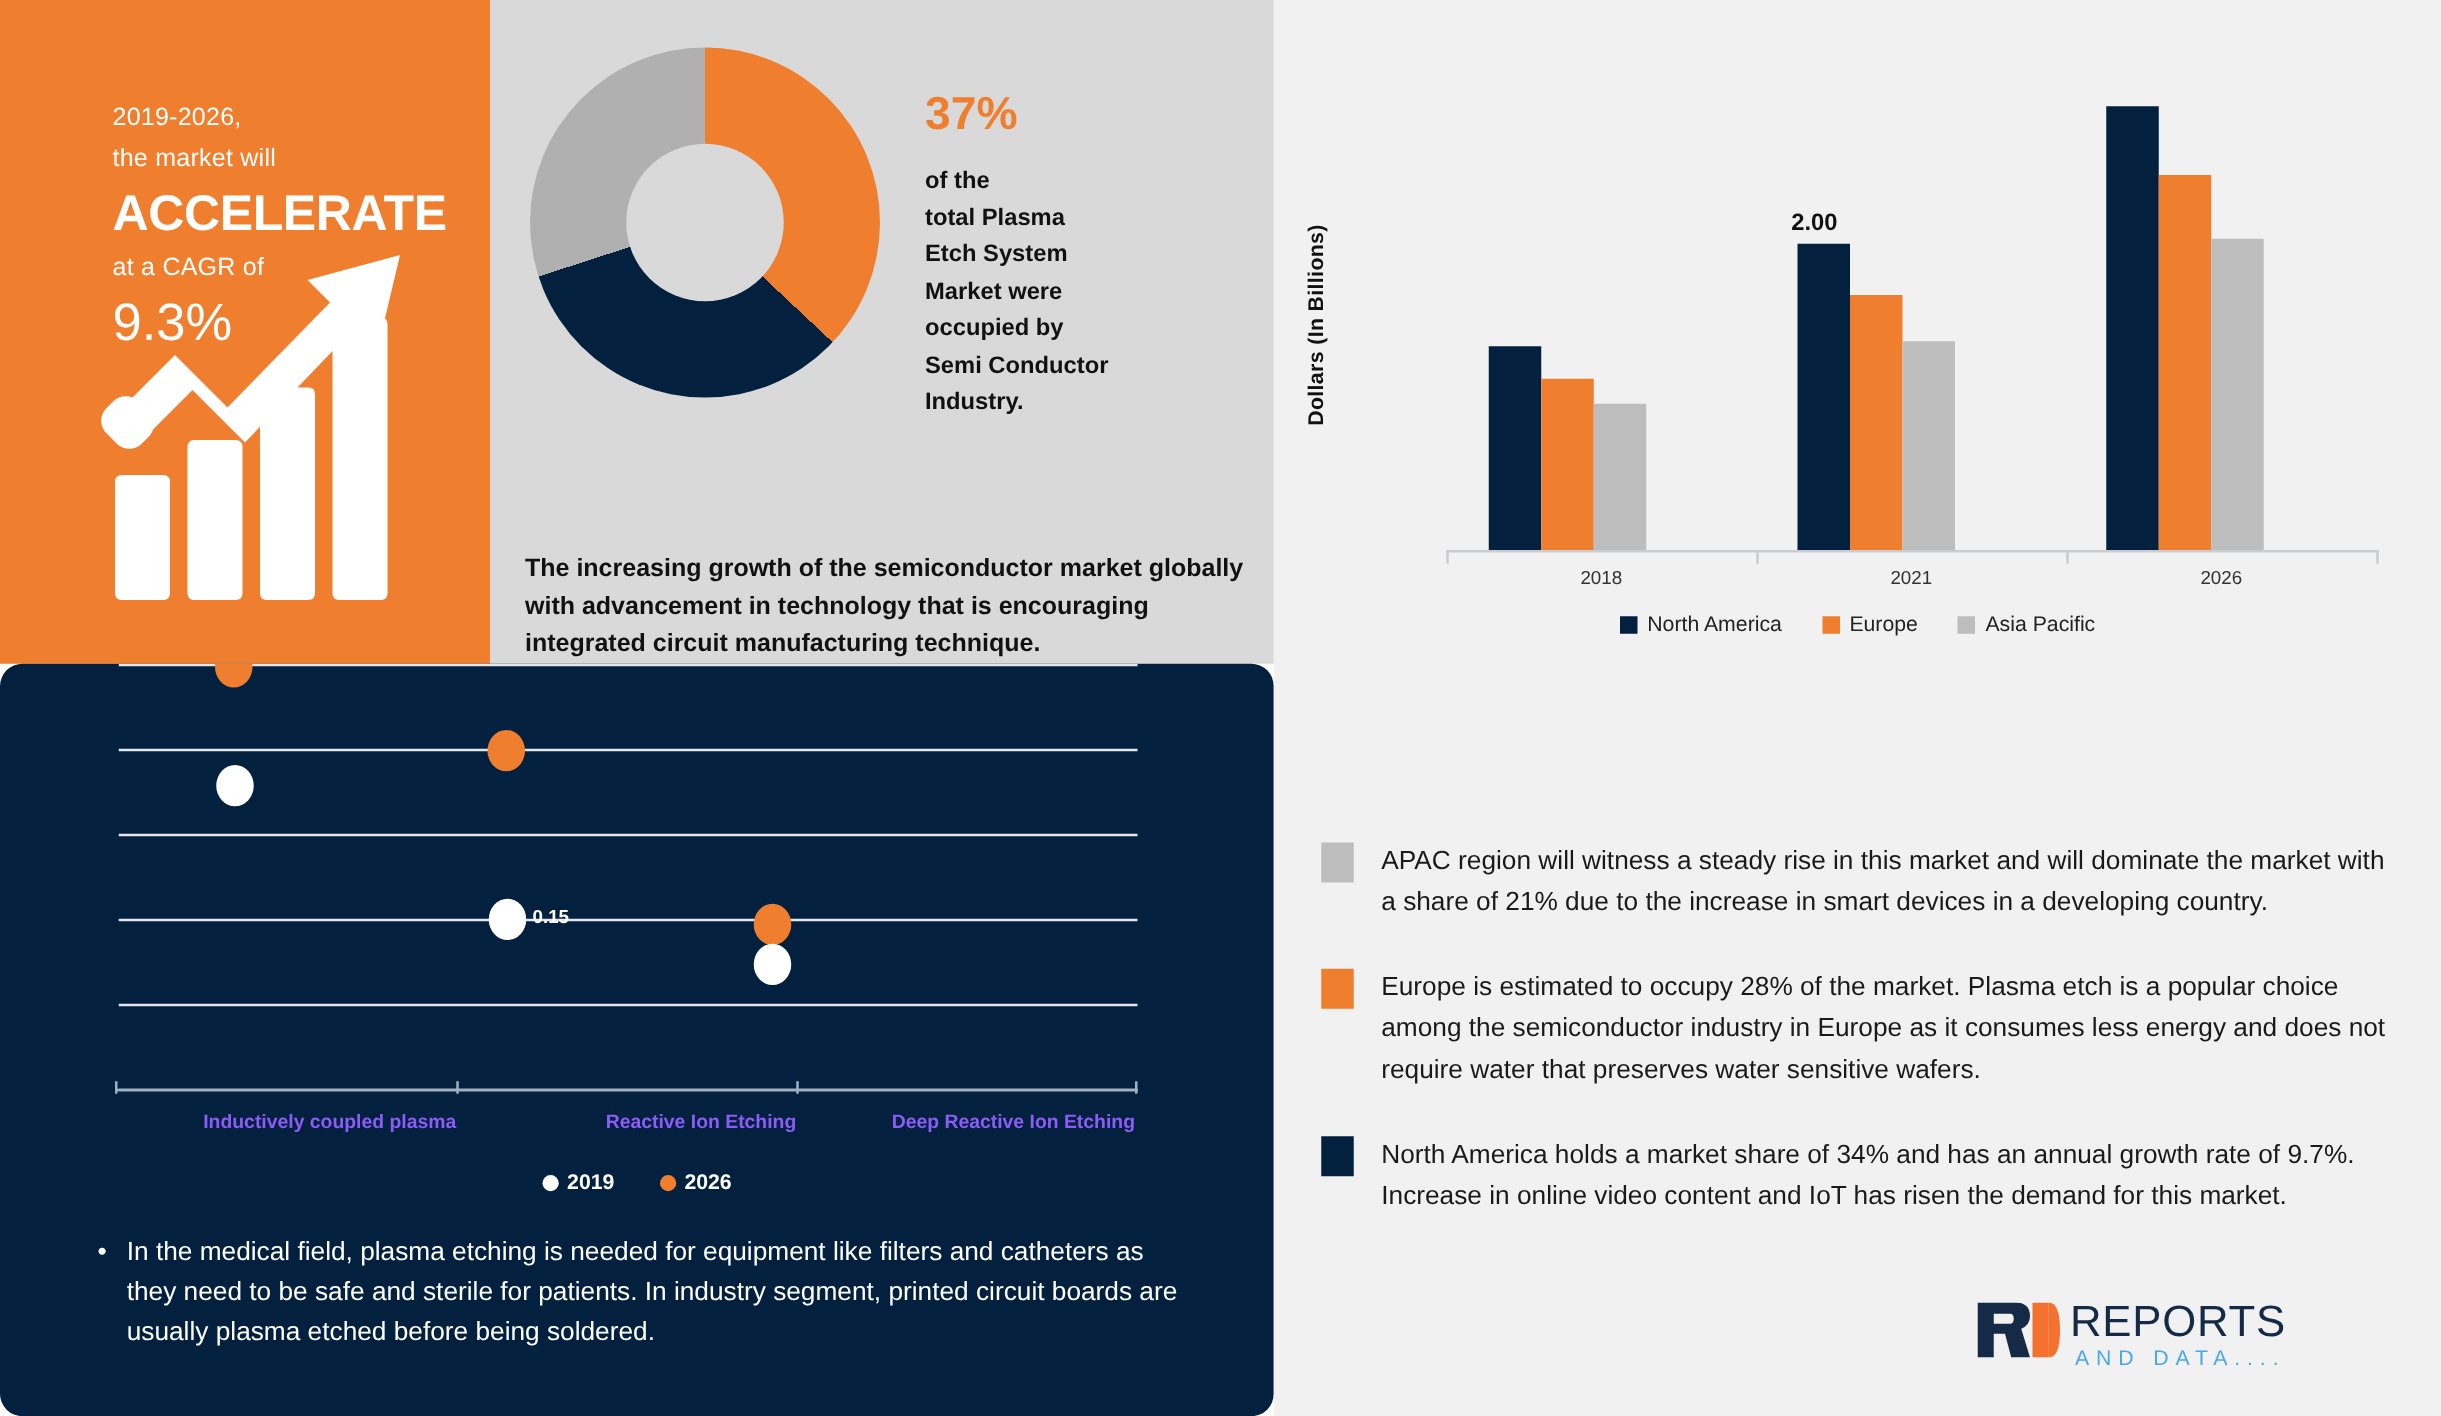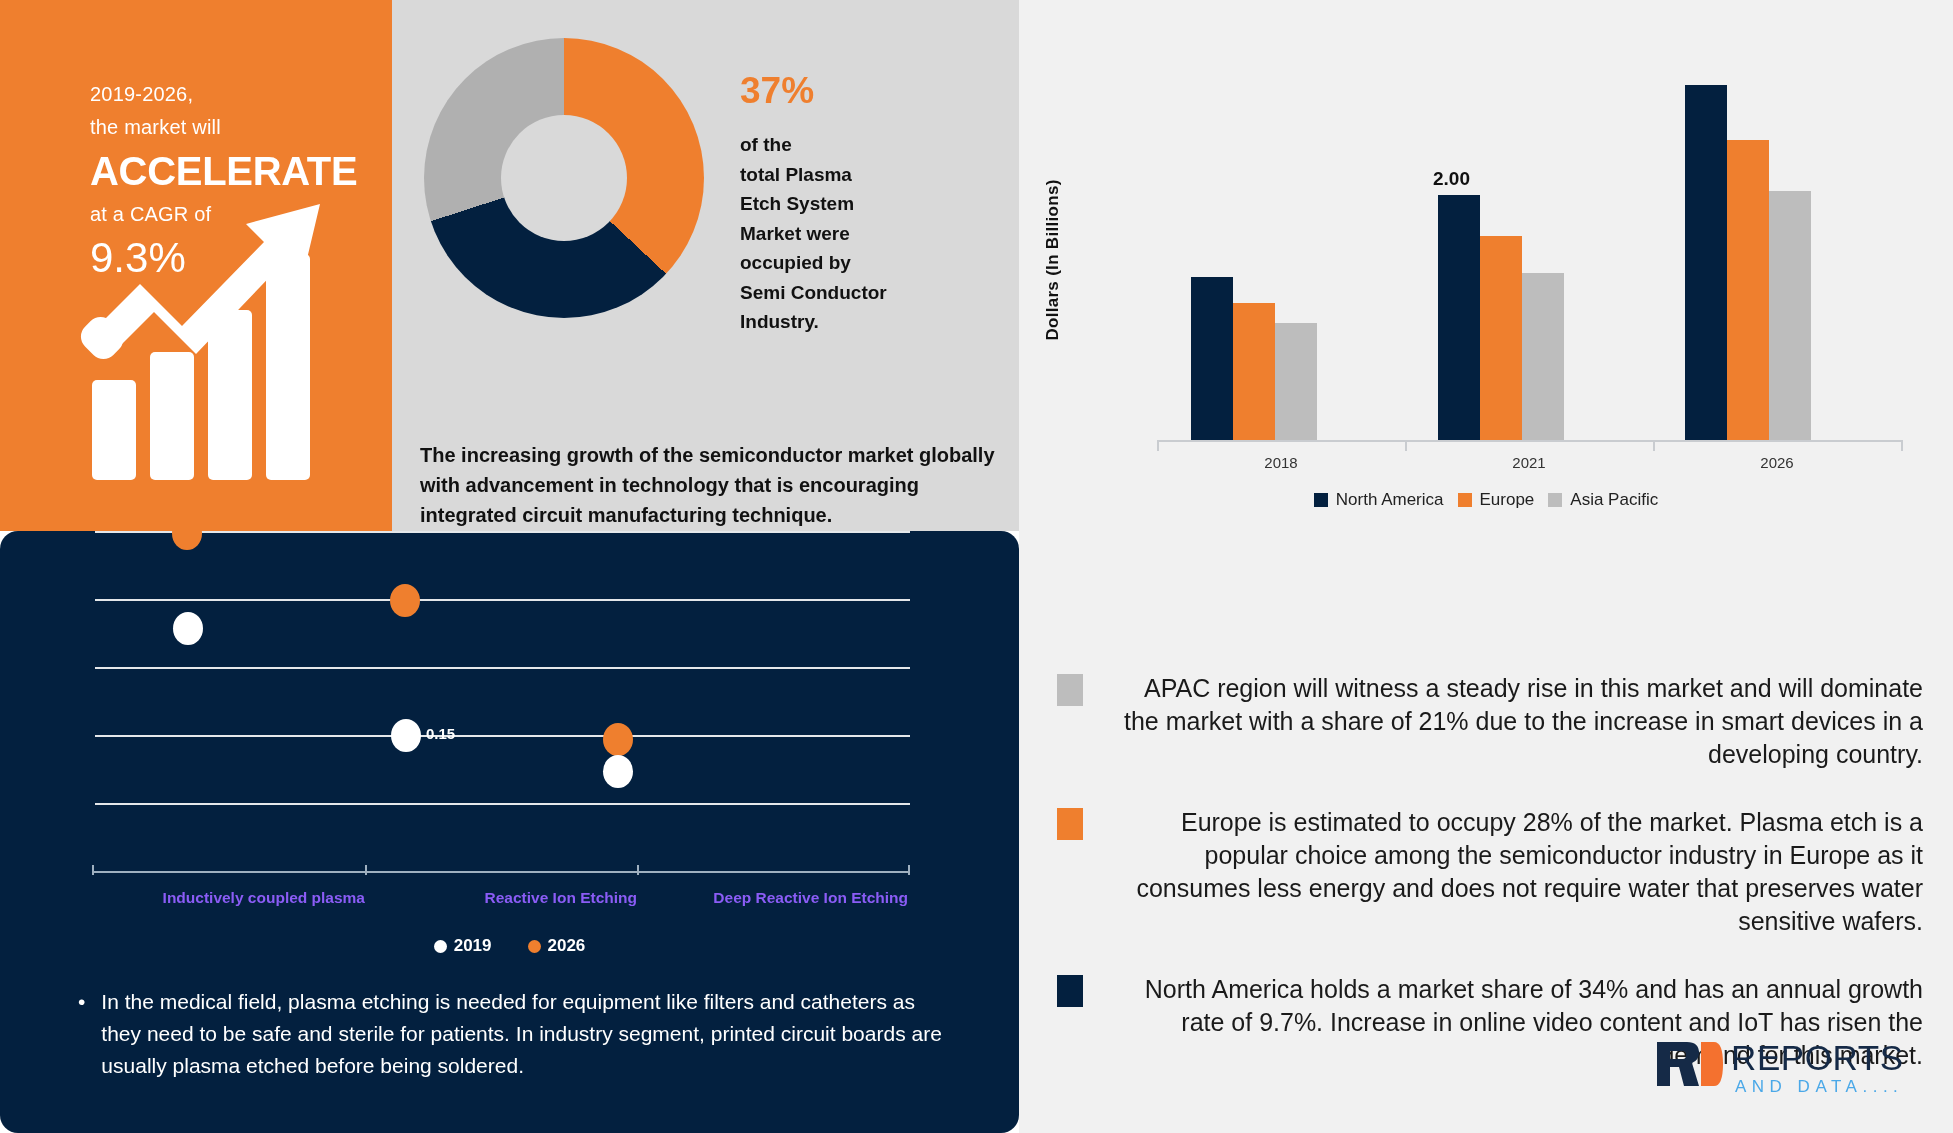--- a/index.html
+++ b/index.html
@@ -108,34 +108,34 @@
   .bar-value {
     position: absolute; color: #111111; font-size: 19px; font-weight: 700;
     white-space: nowrap;
   }
   .xcat {
     position: absolute; top: 404px; color: #333333; font-size: 15px;
     font-weight: 400; text-align: center; white-space: nowrap;
   }
   .bc-legend {
     position: absolute; left: 0; top: 440px; width: 934px;
-    display: flex; justify-content: center; align-items: center; gap: 14px;
+    display: flex; justify-content: center; align-items: center; gap: 32px;
   }
   .bc-leg-item { display: flex; align-items: center; gap: 8px; }
   .bc-leg-sq { width: 14px; height: 14px; }
   .bc-leg-text { color: #222222; font-size: 17px; font-weight: 400; }
 
   
   .r-bullets { position: absolute; left: 38px; top: 672px; width: 866px; }
   .r-bullet { display: flex; gap: 22px; margin-bottom: 35px; }
   .r-swatch { width: 26px; height: 32px; flex: 0 0 26px; margin-top: 2px; }
-  .r-text { color: #1a1a1a; font-size: 25px; line-height: 33px; text-align: right; }
-
-  
-  .logo { position: absolute; left: 1657px; top: 1036px; width: 270px; height: 72px; }
+  .r-text { color: #1a1a1a; font-size: 21px; line-height: 33px; }
+
+  
+  .logo { position: absolute; left: 1582px; top: 1036px; width: 270px; height: 72px; }
   .logo-mark { position: absolute; left: 0; top: 6px; width: 66px; height: 44px; }
   .logo-reports {
     position: absolute; left: 74px; top: 2px; color: #152a47;
     font-size: 35px; font-weight: 400; letter-spacing: .6px;
   }
   .logo-sub {
     position: absolute; left: 78px; top: 41px; color: #4aa8e8;
     font-size: 17px; font-weight: 400; letter-spacing: 5.5px;
   }
 </style>

